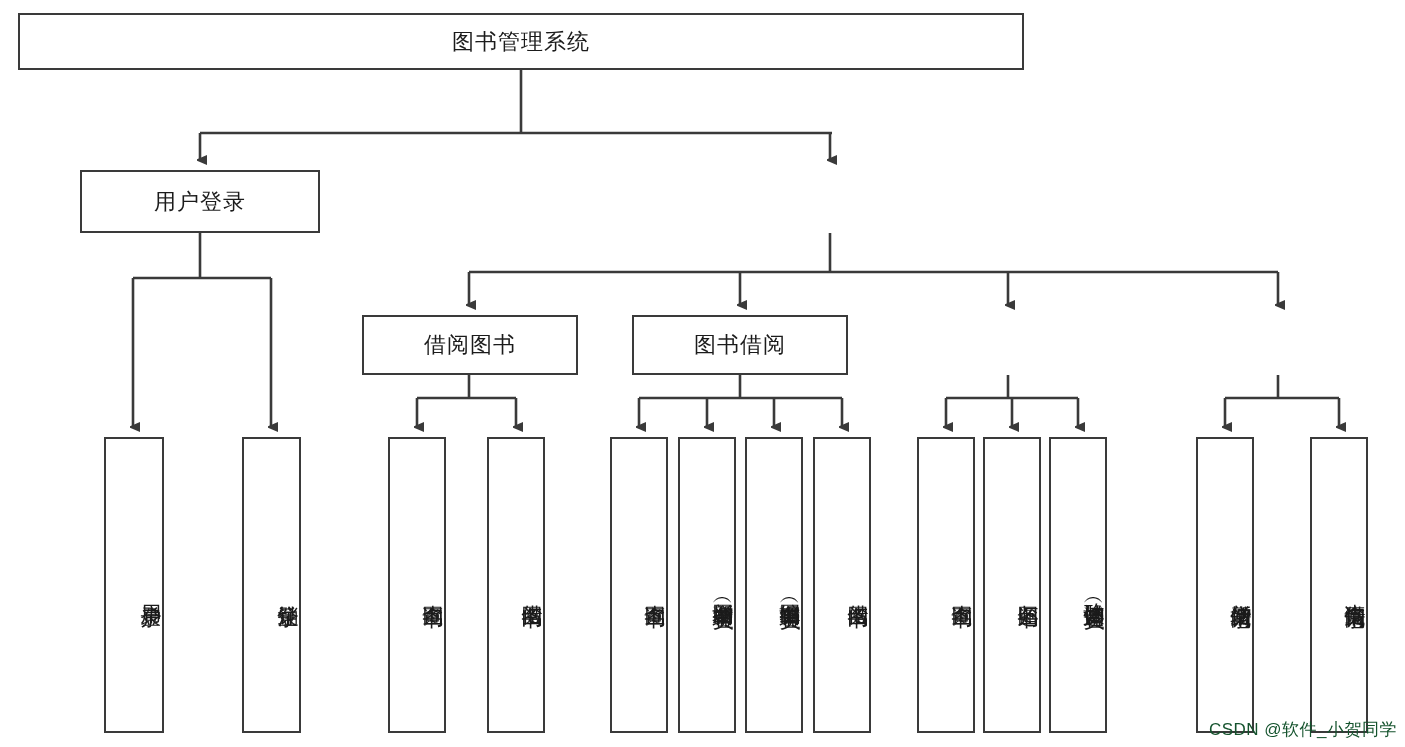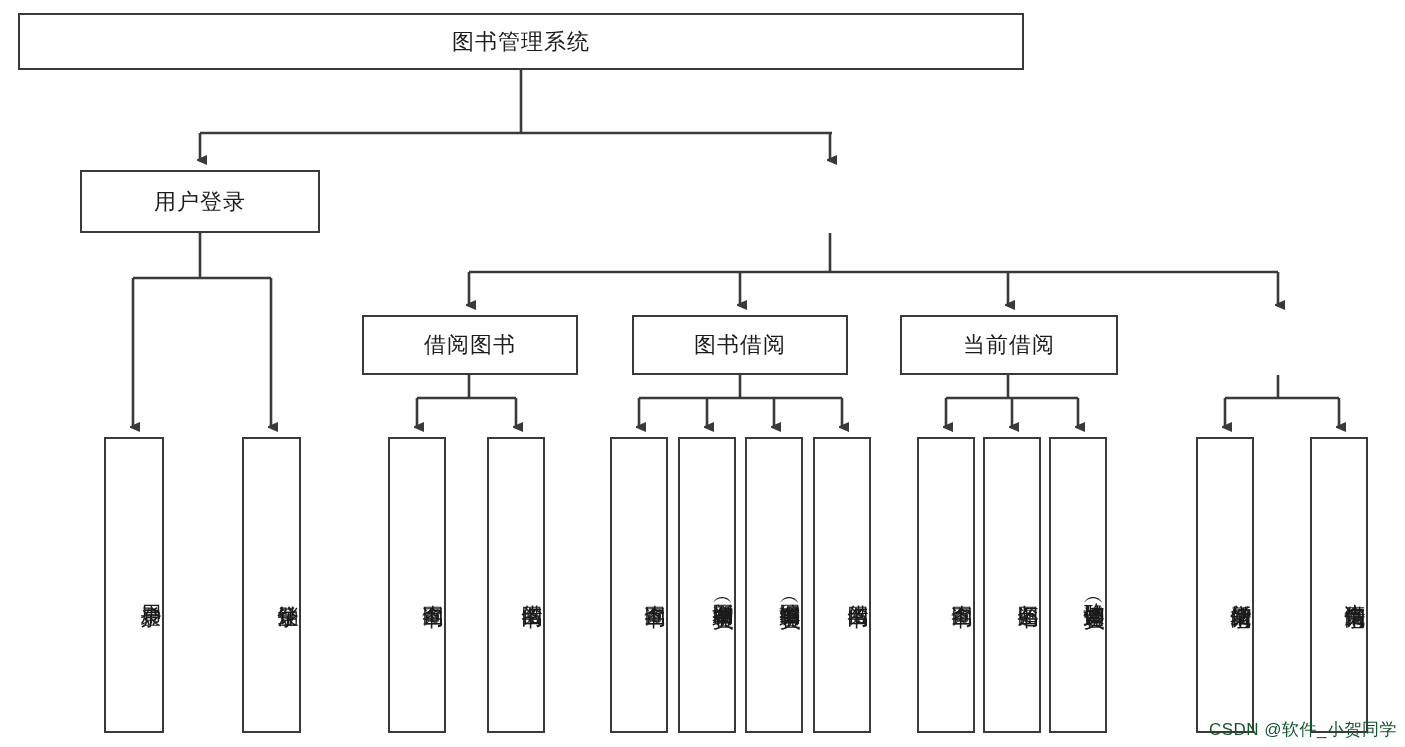--- a/index.html
+++ b/index.html
@@ -126,23 +126,20 @@
   <div class="node horiz" id="n-l2-0" style="left: 80px; top: 170px; width: 240px; height: 63px;">
     <span>用户登录</span>
   </div>
 
   <div class="node horiz" id="n-l3-0" style="left: 362px; top: 315px; width: 216px; height: 60px;">
     <span>借阅图书</span>
   </div>
   <div class="node horiz" id="n-l3-1" style="left: 632px; top: 315px; width: 216px; height: 60px;">
     <span>图书借阅</span>
   </div>
-  <div class="node horiz" id="n-l3-2" style="left: 900px; top: 315px; width: 218px; height: 60px;">
-    <span>当前借阅</span>
-  </div>
 
   <div class="node vert" id="n-leaf-0" style="left: 104px; top: 437px; width: 60px; height: 296px;">
     <span class="vlabel">用户登录</span>
   </div>
   <div class="node vert" id="n-leaf-1" style="left: 242px; top: 437px; width: 59px; height: 296px;">
     <span class="vlabel">注销登录</span>
   </div>
   <div class="node vert" id="n-leaf-2" style="left: 388px; top: 437px; width: 58px; height: 296px;">
     <span class="vlabel">查询图书</span>
   </div>

